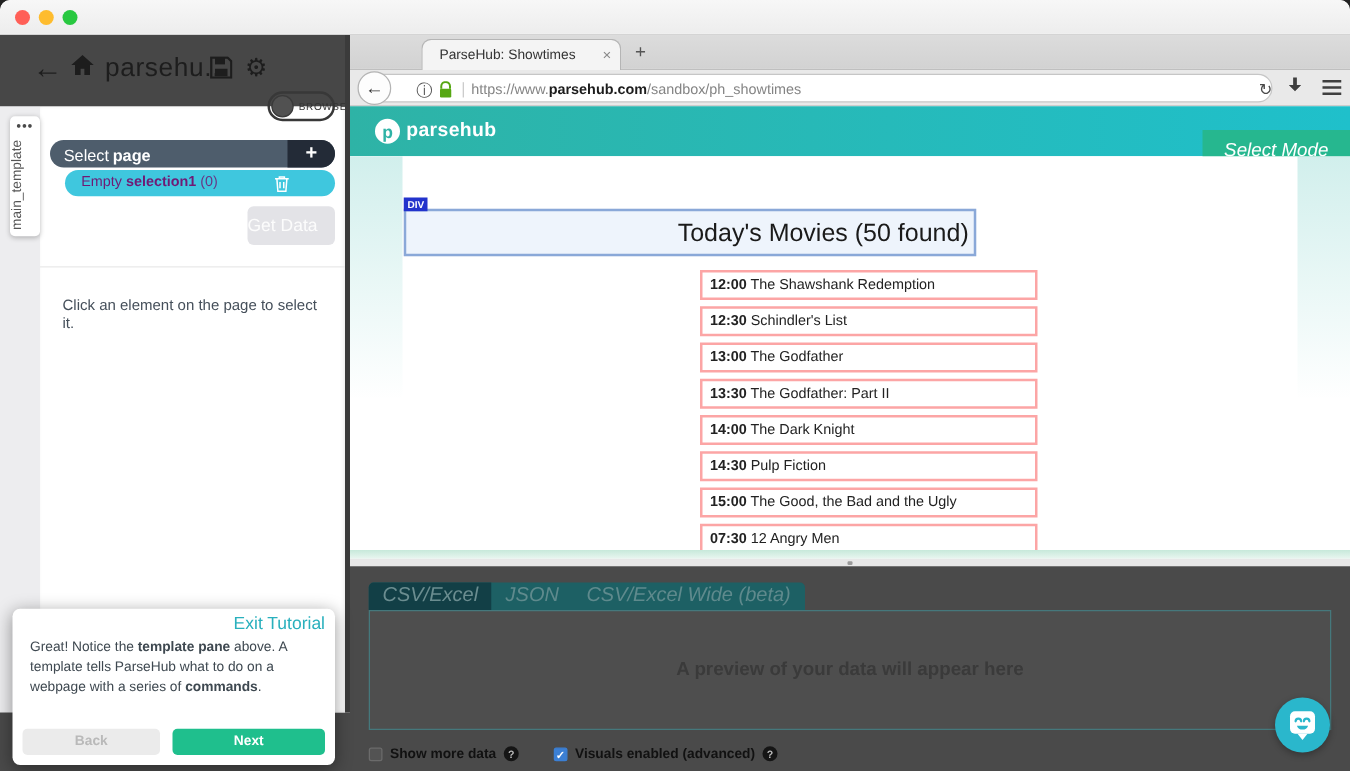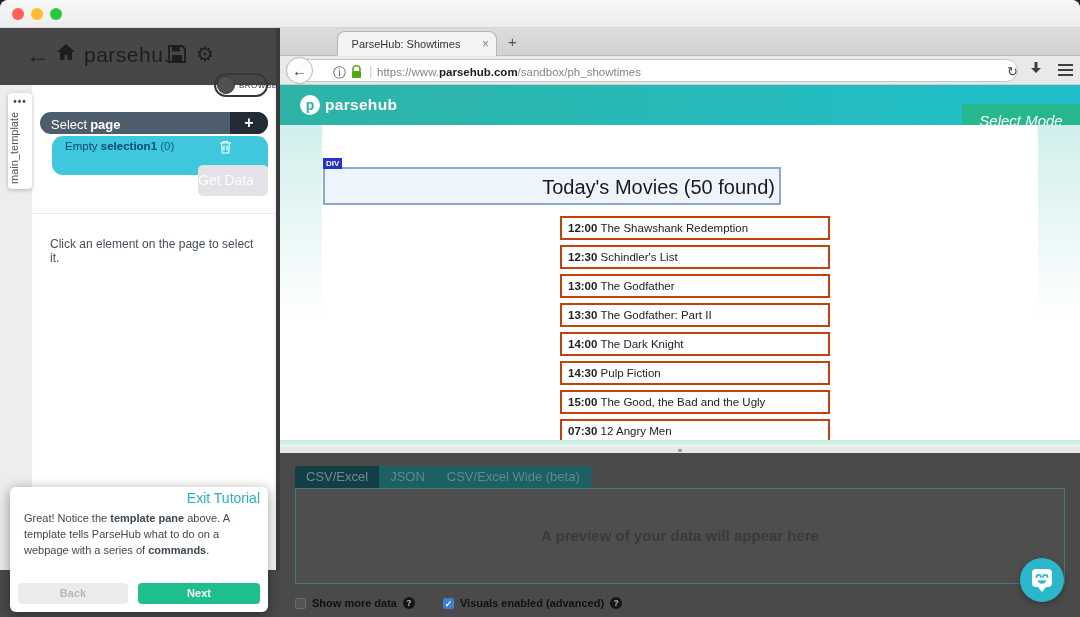--- a/index.html
+++ b/index.html
@@ -41,22 +41,22 @@
     color:#4a4a4a; letter-spacing:1px; }
   #tpl-label { position:absolute; left:0; top:16px; width:24px; height:78px; writing-mode:vertical-rl;
     transform:rotate(180deg); font-size:11px; color:#555; text-align:center; }
 
   #cmd-page { position:absolute; left:8px; top:27px; width:228px; height:22px; background:var(--command_slate);
     border-radius:12px; color:#fff; cursor:pointer; }
   #cmd-page-text { position:absolute; left:11px; top:5px; font-size:13px; }
   #cmd-page-text b { margin-left:3px; }
   #add-btn { position:absolute; right:0; top:0; width:38px; height:22px; background:var(--command_dark);
     border-radius:0 12px 12px 0; color:#fff; text-align:center; font-size:16px; font-weight:bold; line-height:21px; cursor:pointer; }
-  #cmd-sel { position:absolute; left:20px; top:51px; width:216px; height:39px; background:var(--selection_cyan);
-    border-radius:11px; color:#0c4a6e; cursor:pointer;padding-left:40px; }
+  #cmd-sel { position:absolute; left:20px; top:51px; width:216px; height:21px; background:var(--selection_cyan);
+    border-radius:11px; color:#701a75; cursor:pointer;padding-left:40px; }
   #cmd-sel-text { position:absolute; left:13px; top:4px; font-size:11.5px; }
   #cmd-sel-text .cnt { opacity:.85; font-weight:normal; }
   #trash-btn { position:absolute; right:36px; top:4px; width:13px; height:14px; cursor:pointer; }
   #getdata-btn { position:absolute; left:166px; top:80px; width:70px; height:31px; background:#e3e3e7;
     border-radius:5px; color:#fcfcfc; font-size:14px; line-height:31px; cursor:default; }
   #panel-divider { position:absolute; left:0; top:128px; width:244px; height:1px; background:#e9e9e9; }
   #hint-text { position:absolute; left:18px; top:152px; width:210px; font-size:12px; color:#454f5a; }
 
   
   #tutorial { left:10px; top:487px; width:258px; height:125px; background:#fff; border-radius:6px;
@@ -104,32 +104,32 @@
   
   #viewport { left:280px; top:125px; width:800px; height:315px; background:#fff; overflow:hidden; }
   .glow { position:absolute; top:0; width:42px; height:260px; background:linear-gradient(180deg, rgba(46,182,170,.22), rgba(46,182,170,0) 75%); }
   #glow-l { left:0; } #glow-r { right:0; }
   #hl-div { position:absolute; left:43px; top:42px; width:458px; height:38px; background:var(--highlight_bg);
     border:2px solid var(--highlight_border); cursor:pointer; }
   #div-badge { position:absolute; left:43px; top:33px; background:var(--div_badge_blue); color:#fff;
     font-size:8px; font-weight:bold; padding:1px 3px; z-index:2; }
   #page-title { position:absolute; right:4px; top:7px; font-size:20px; color:#1a1a1a; }
   #movie-list { position:absolute; left:280px; top:91px; width:270px; }
-  .movie-row { width:270px; height:24px; border:2px solid #c2410c; background:#fff; margin-bottom:5px;
+  .movie-row { width:270px; height:24px; border:2px solid #fca5a5; background:#fff; margin-bottom:5px;
     font-size:11.5px; color:#222; line-height:20px; padding-left:6px; cursor:pointer; white-space:nowrap; overflow:hidden; }
   #vp-bottom { left:280px; top:440px; width:800px; height:7px;
     background:linear-gradient(180deg,#c7e9da,#e9f6f0); }
   #splitter { left:280px; top:447px; width:800px; height:6px; background:#e7e7e7; cursor:row-resize; }
   #split-dot { position:absolute; left:398px; top:2px; width:4px; height:3px; background:#9a9a9a; border-radius:1px; }
 
   
   #data-pane { left:0; top:453px; width:1080px; height:164px; background:var(--pane_dark); z-index:4; }
   #pane-tabs { position:absolute; left:295px; top:13px; height:22px; background:var(--tab_teal_dark);
     border-radius:4px 4px 0 0; display:flex; }
-  .pane-tab { height:22px; padding:0 11px; font-size:13px; color:#5f8a8d; line-height:22px; cursor:pointer; white-space:nowrap; }
+  .pane-tab { height:22px; padding:0 11px; font-size:16px; color:#5f8a8d; line-height:22px; cursor:pointer; white-space:nowrap;font-style:italic; }
   .pane-tab.active { background:var(--tab_active_dark); color:#6b8d90; border-radius:4px 0 0 0; }
   #preview-box { position:absolute; left:295px; top:35px; width:770px; height:96px; background:#4e4e4e;
     border:1px solid #45787c; }
   #preview-text { position:absolute; left:0; right:0; top:38px; text-align:center; font-size:15px; font-weight:bold; color:#3a3a3a; }
   #pane-options { position:absolute; left:295px; top:144px; display:flex; align-items:center; gap:6px; }
   .opt { display:flex; align-items:center; gap:6px; margin-right:22px; }
   .cbox { width:11px; height:11px; border:1px solid #6b6b6b; background:#535353; border-radius:2px; cursor:pointer; }
   .cbox.on { background:var(--checked_blue); border-color:var(--checked_blue); color:#fff; font-size:9px;
     line-height:11px; text-align:center; font-weight:bold; }
   .opt-label { font-size:11px; font-weight:bold; color:#111; }

